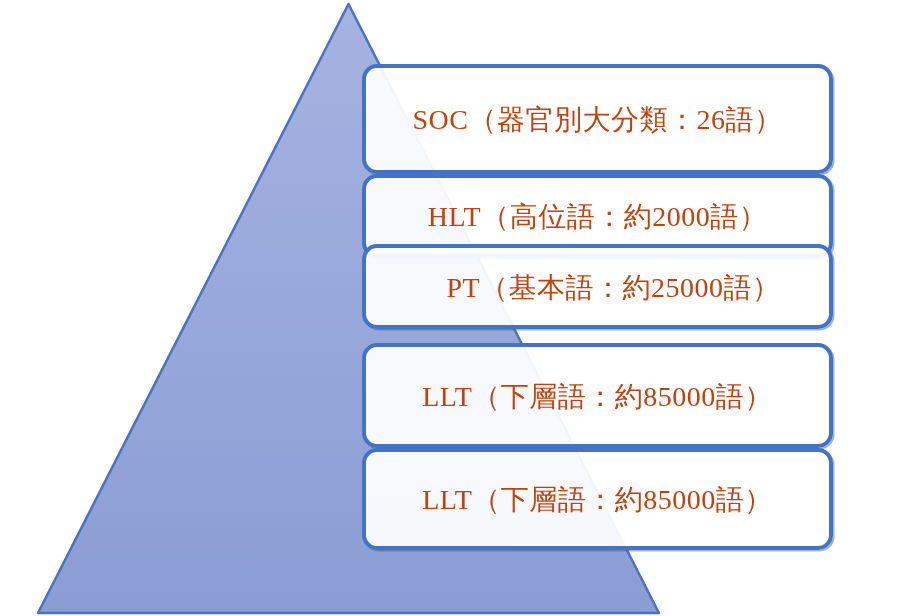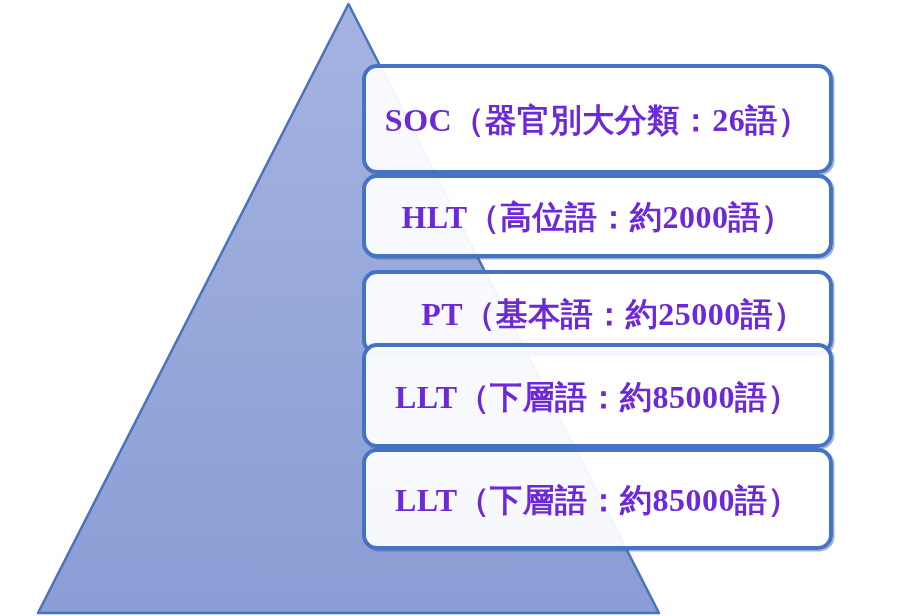--- a/index.html
+++ b/index.html
@@ -30,31 +30,30 @@
     box-sizing: border-box;
     border: 4px solid #4472c4;
     border-radius: 15px;
     background: rgba(255, 255, 255, 0.93);
     box-shadow: 1.5px 1.5px 0 0 rgba(47, 84, 150, 0.45);
     display: flex;
     align-items: center;
     justify-content: center;
   }
   .level-box .label {
-    font-size: 32px;
-    color: #6d28d9;
+    font-size: 28px;
+    color: #c2410c;
     letter-spacing: 0.5px;
     white-space: nowrap;
     line-height: 1;
     padding-top: 2px;
-    font-weight: bold;
   }
   .lv1 { top: 64px;  height: 110px; }
   .lv2 { top: 174px; height: 84px; justify-content: center;  }
-  .lv3 { top: 270px; height: 85px; padding-left: 32px;  }
+  .lv3 { top: 244px; height: 85px; padding-left: 32px;  }
   .lv4 { top: 343px; height: 105px; }
   .lv5 { top: 448px; height: 102px; }
 </style>
 </head>
 <body>
 
 <div class="canvas">
 
   <svg class="triangle-svg" viewBox="0 0 924 616" xmlns="http://www.w3.org/2000/svg" aria-hidden="true">
     <defs>

